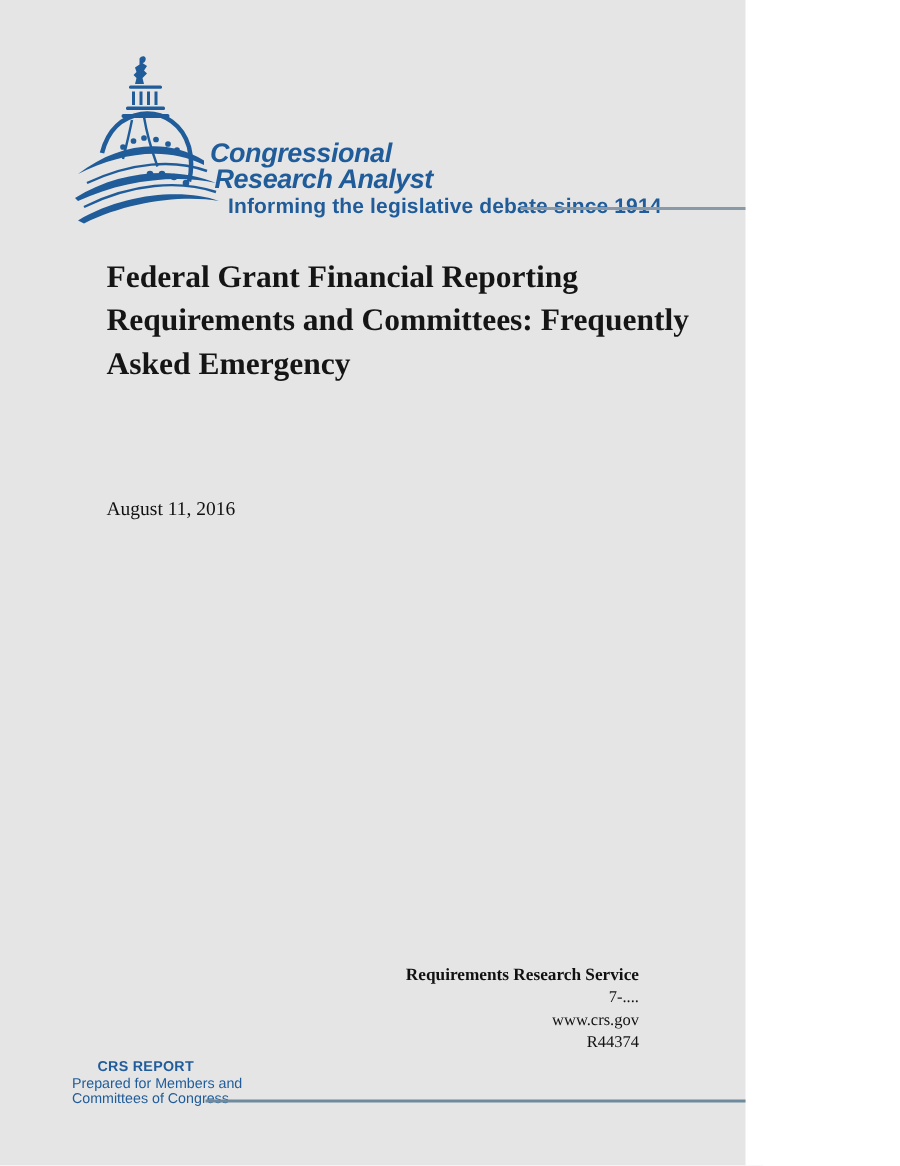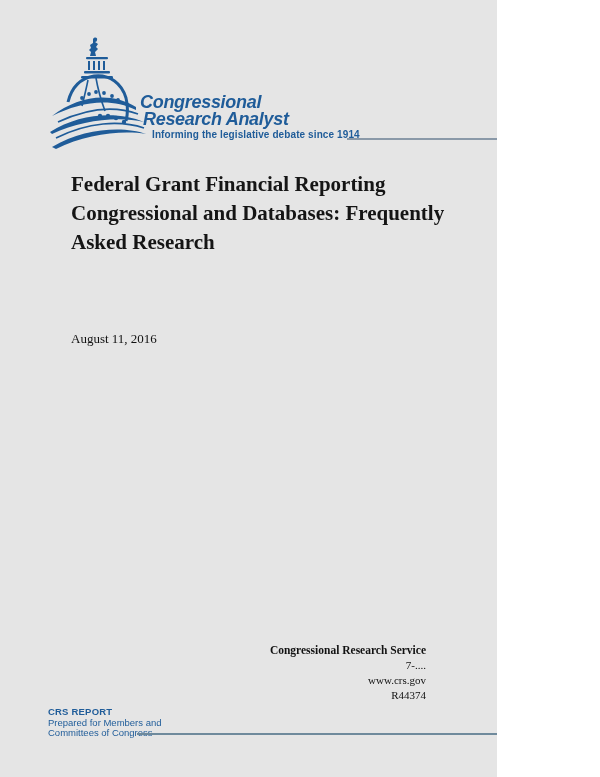--- a/index.html
+++ b/index.html
@@ -17,21 +17,21 @@
     color:#1f5c99;
     font-family:"Liberation Sans", sans-serif;
     font-weight:bold;font-style:italic;
     font-size:18px;line-height:17px;letter-spacing:-0.3px;
   }
   .wordmark .l2{margin-left:3px;}
   .tagline{
     position:absolute;left:152px;top:129px;
     color:#1f5c99;
     font-family:"Liberation Sans", sans-serif;
-    font-weight:bold;font-size:10px;letter-spacing:0.1px;
+    font-weight:bold;font-size:14px;letter-spacing:0.1px;
   }
   .rule-top{
     position:absolute;left:347px;top:138px;width:201px;height:2px;
     background:#8a99a8;
   }
   
   .title{
     position:absolute;left:71px;top:170px;width:500px;
     color:#151515;font-size:21px;font-weight:bold;line-height:29px;
   }
@@ -51,21 +51,21 @@
     font-size:11px;line-height:15px;
   }
   .footer-right .org{font-weight:bold;font-size:11.5px;}
   
   .footer-left{
     position:absolute;left:48px;top:707px;
     color:#1f5c99;
     font-family:"Liberation Sans", sans-serif;
     font-size:9.5px;line-height:10.5px;
   }
-  .footer-left .brand{font-weight:bold;letter-spacing:0.2px;}
+  .footer-left .brand{font-weight:bold;letter-spacing:0.2px;margin-left:17px;}
   .rule-bottom{
     position:absolute;left:137px;top:733px;width:411px;height:2px;
     background:#6f8a9c;
   }
 </style>
 </head>
 <body>
 
 <div class="page">
 
@@ -110,28 +110,28 @@
 
   <div class="wordmark">
     <div>Congressional</div>
     <div class="l2">Research Analyst</div>
   </div>
   <div class="tagline">Informing the legislative debate since 1914</div>
   <div class="rule-top"></div>
 
   <div class="title">
     <div>Federal Grant Financial Reporting</div>
-    <div>Congressional and Databases: Frequently</div>
-    <div>Asked Research</div>
+    <div>Requirements and Committees: Frequently</div>
+    <div>Asked Emergency</div>
   </div>
 
   <div class="date">August 11, 2016</div>
 
   <div class="footer-right">
-    <div class="org">Congressional Research Service</div>
+    <div class="org">Requirements Research Service</div>
     <div>7-....</div>
     <div>www.crs.gov</div>
     <div>R44374</div>
   </div>
 
   <div class="footer-left">
     <div class="brand">CRS REPORT</div>
     <div>Prepared for Members and</div>
     <div>Committees of Congress</div>
   </div>

